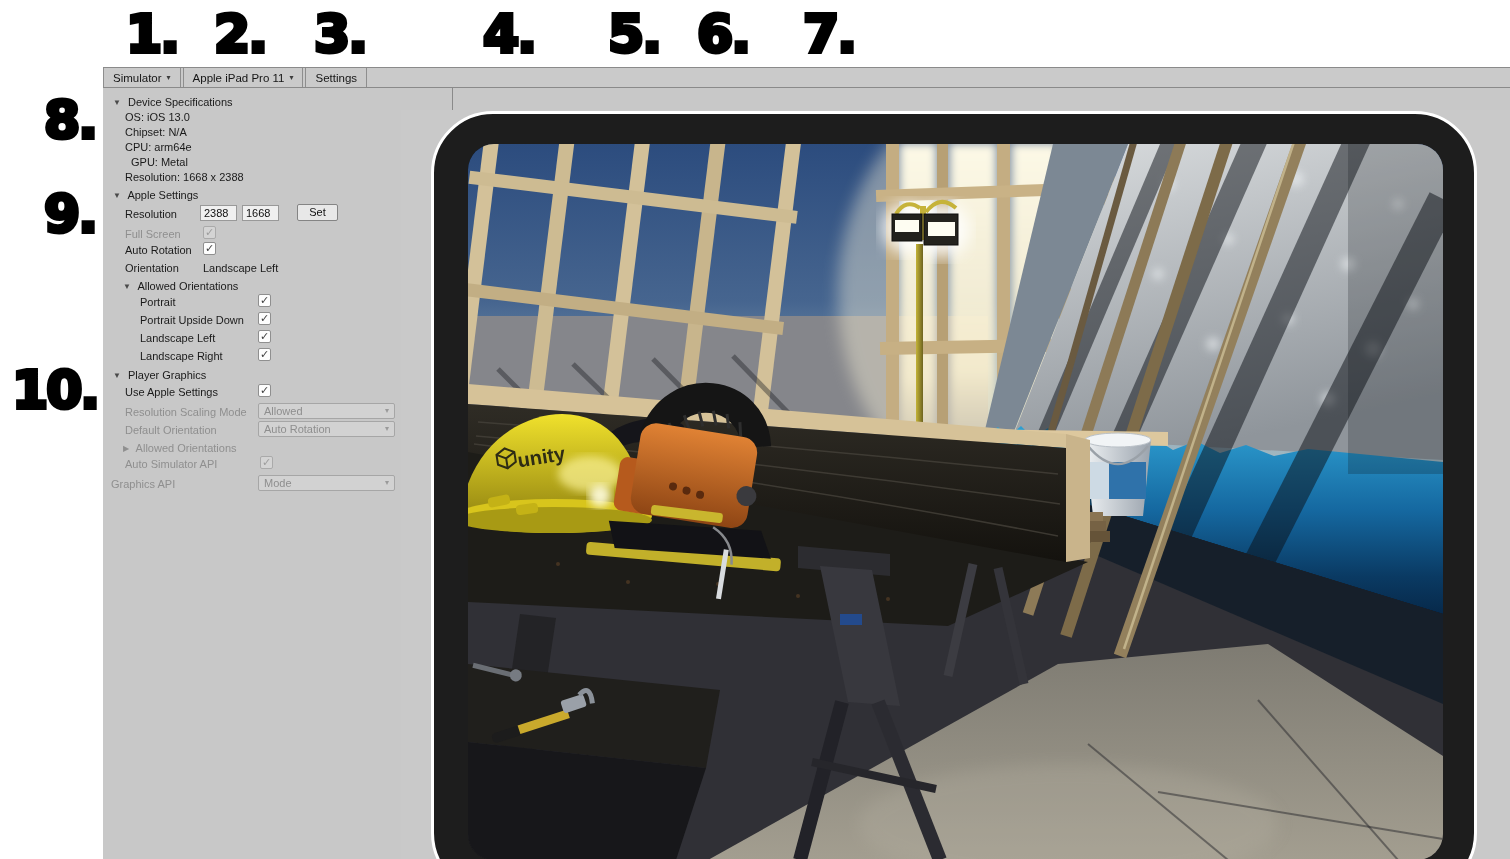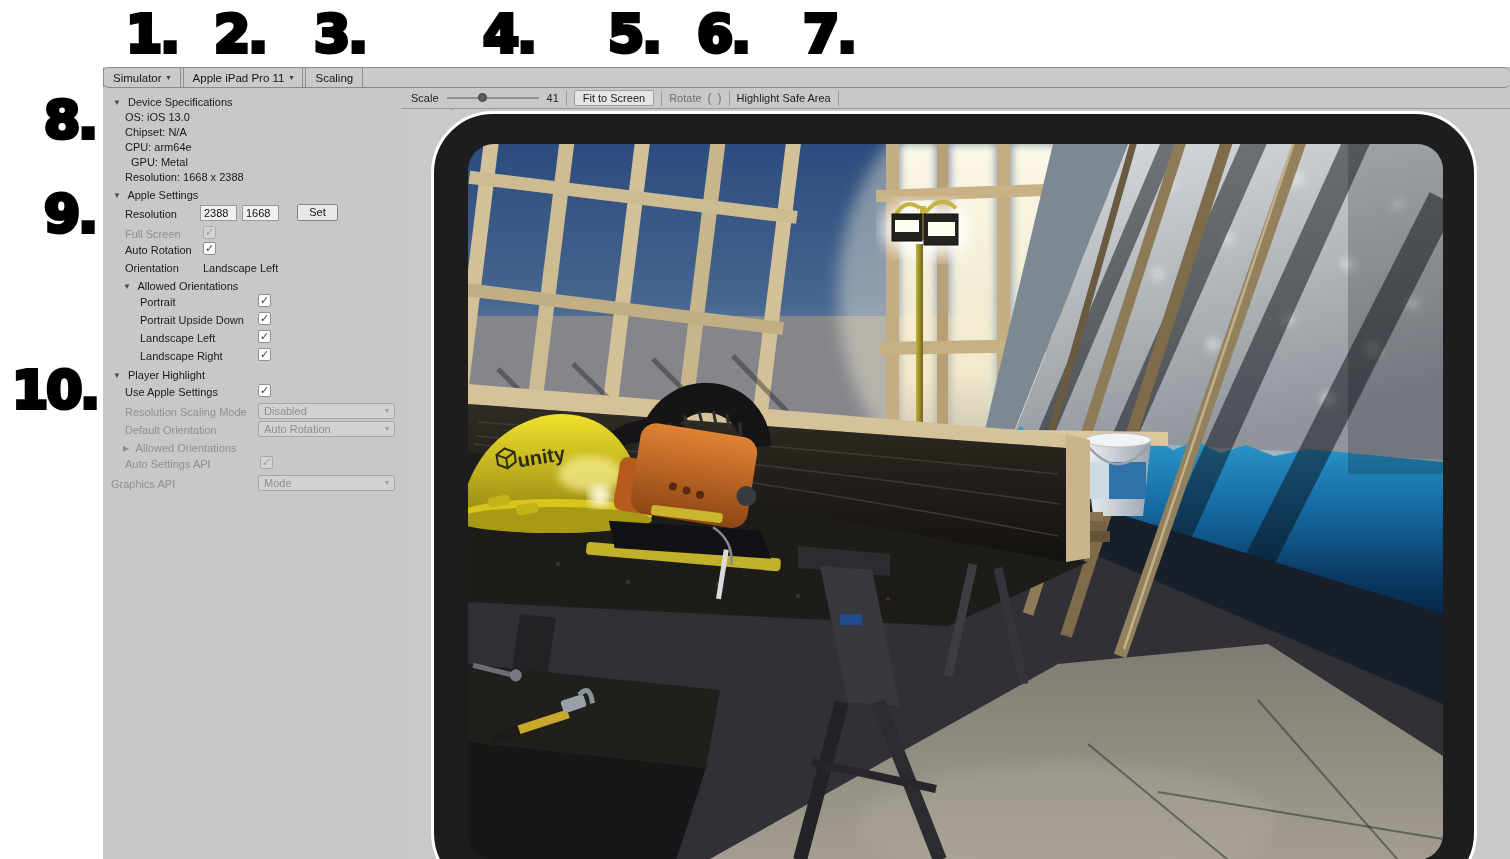--- a/index.html
+++ b/index.html
@@ -3,21 +3,21 @@
 <meta charset="utf-8">
 <style>
   * { margin:0; padding:0; box-sizing:border-box; }
   html,body { width:1510px; height:859px; background:#ffffff; overflow:hidden;
               font-family:"Liberation Sans", sans-serif; }
   .anno { position:absolute; font-family:"DejaVu Sans", sans-serif; font-weight:bold;
           font-size:52px; color:#000; -webkit-text-stroke:4px #000; letter-spacing:-2px; line-height:1; }
   
   .uwin { position:absolute; left:103px; top:67px; width:1407px; height:792px; background:#c8c8c8; }
   .topbar { position:absolute; left:0; top:0; width:100%; height:21px; background:#cacaca;
-            border-top:1px solid #8a8a8a; border-bottom:1px solid #8a8a8a; display:flex; align-items:stretch;border-radius:6px; }
+            border-top:1px solid #8a8a8a; border-bottom:1px solid #8a8a8a; display:flex; align-items:stretch; }
   .tbtn { display:flex; align-items:center; gap:5px; padding:0 9px; font-size:11.5px; color:#151515;
           border:1px solid #8e8e8e; border-top:none; border-bottom:none; margin-right:2px; cursor:default; }
   .dd-arrow { font-size:8px; color:#3c3c3c; }
   
   .panel { position:absolute; left:0; top:21px; width:350px; height:771px; background:#c8c8c8;
            border-right:1px solid #8a8a8a; font-size:11px; color:#1a1a1a; }
   .prow { position:absolute; white-space:nowrap; line-height:14px; }
   .fold { font-size:8px; color:#4a4a4a; margin-right:4px; vertical-align:1px; }
   .dim { color:#8f8f8f; }
   .cb { position:absolute; width:13px; height:13px; background:#fdfdfd; border:1px solid #8f8f8f;
@@ -68,21 +68,21 @@
   <div class="topbar">
     <div class="tbtn">
       <span>Simulator</span>
       <span class="dd-arrow">▾</span>
     </div>
     <div class="tbtn">
       <span>Apple iPad Pro 11</span>
       <span class="dd-arrow">▾</span>
     </div>
     <div class="tbtn">
-      <span>Scaling</span>
+      <span>Settings</span>
     </div>
   </div>
 
   <div class="panel">
     <div class="prow" style="left:10px;top:7px">
       <span class="fold">▼</span>
       <span>Device Specifications</span>
     </div>
     <div class="prow" style="left:22px;top:22px">OS: iOS 13.0</div>
     <div class="prow" style="left:22px;top:37px">Chipset: N/A</div>
@@ -114,67 +114,49 @@
     <div class="cb" style="left:155px;top:206px">✓</div>
     <div class="prow" style="left:37px;top:225px">Portrait Upside Down</div>
     <div class="cb" style="left:155px;top:224px">✓</div>
     <div class="prow" style="left:37px;top:243px">Landscape Left</div>
     <div class="cb" style="left:155px;top:242px">✓</div>
     <div class="prow" style="left:37px;top:261px">Landscape Right</div>
     <div class="cb" style="left:155px;top:260px">✓</div>
 
     <div class="prow" style="left:10px;top:280px">
       <span class="fold">▼</span>
-      <span>Player Highlight</span>
+      <span>Player Graphics</span>
     </div>
     <div class="prow" style="left:22px;top:297px">Use Apple Settings</div>
     <div class="cb" style="left:155px;top:296px">✓</div>
 
     <div class="prow dim" style="left:22px;top:317px">Resolution Scaling Mode</div>
     <div class="ddl" style="left:155px;top:315px">
-      <span>Disabled</span>
+      <span>Allowed</span>
       <span class="dd-arrow">▾</span>
     </div>
     <div class="prow dim" style="left:22px;top:335px">Default Orientation</div>
     <div class="ddl" style="left:155px;top:333px">
       <span>Auto Rotation</span>
       <span class="dd-arrow">▾</span>
     </div>
     <div class="prow dim" style="left:20px;top:353px">
       <span class="fold dim">▶</span>
       <span>Allowed Orientations</span>
     </div>
-    <div class="prow dim" style="left:22px;top:369px">Auto Settings API</div>
+    <div class="prow dim" style="left:22px;top:369px">Auto Simulator API</div>
     <div class="cb dis" style="left:157px;top:368px">✓</div>
     <div class="prow dim" style="left:8px;top:389px">Graphics API</div>
     <div class="ddl" style="left:155px;top:387px">
       <span>Mode</span>
       <span class="dd-arrow">▾</span>
     </div>
   </div>
 
   <div class="rpane">
-    <div class="simbar">
-      <span style="margin-left:10px">Scale</span>
-      <div class="slider">
-          <div class="knob"></div>
-        </div>
-      <span>41</span>
-      <div class="vsep"></div>
-      <div class="fitbtn">Fit to Screen</div>
-      <div class="vsep"></div>
-      <div class="graybtn">
-        <span>Rotate</span>
-        <span class="paren">(</span>
-        <span class="paren">)</span>
-      </div>
-      <div class="vsep"></div>
-      <span>Highlight Safe Area</span>
-      <div class="vsep"></div>
-    </div>
 
     <div class="devicearea">
       <div class="bezel"></div>
       <div class="screen">
         <svg width="975" height="716" viewBox="0 0 975 716" preserveAspectRatio="none">
           <defs>
             <linearGradient id="sky" x1="0" y1="0" x2="0" y2="1">
               <stop offset="0" stop-color="#2c4c7e"></stop>
                 <stop offset="0.45" stop-color="#46658f"></stop>
               <stop offset="0.78" stop-color="#8aa7b8"></stop>

